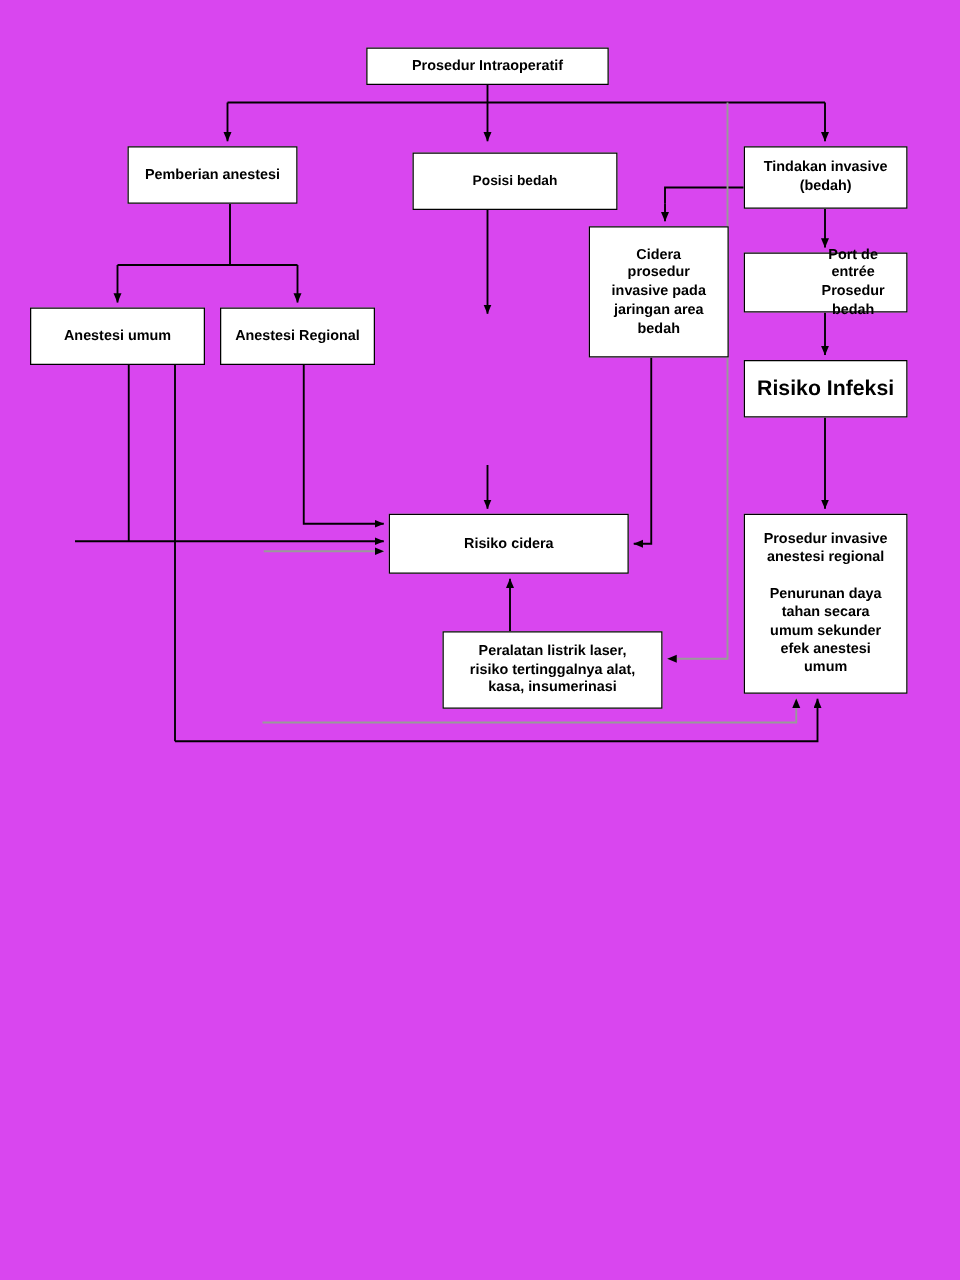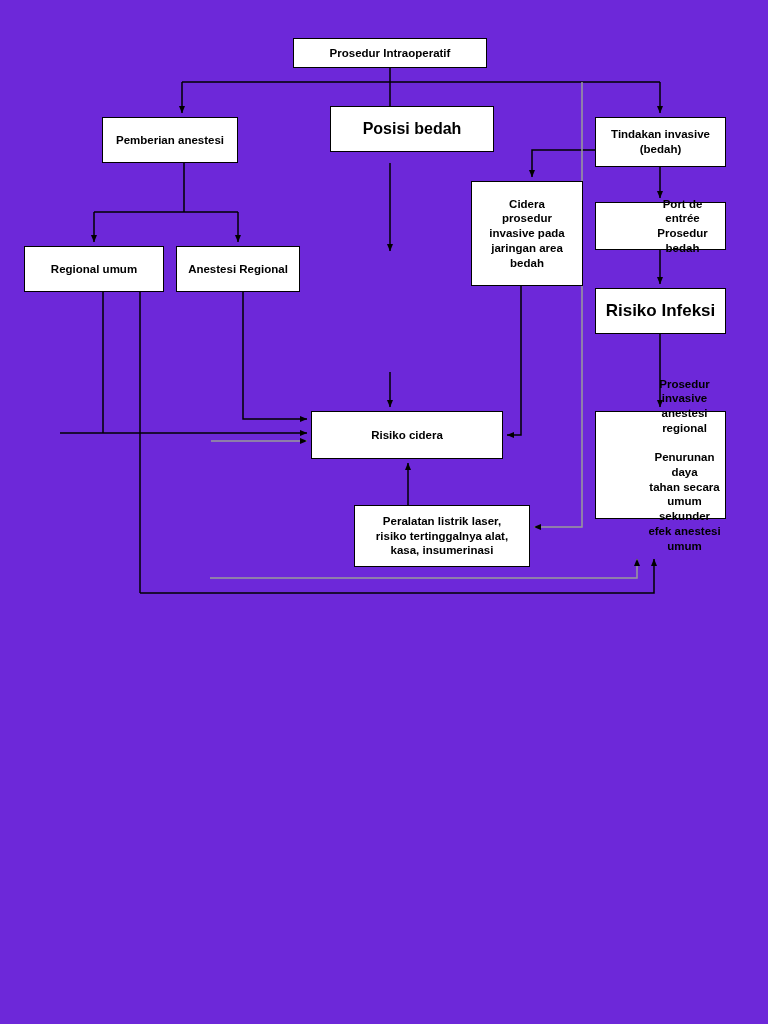--- a/index.html
+++ b/index.html
@@ -7,21 +7,21 @@
     padding: 0;
     background: #ffffff;
   }
   body {
     font-family: "Liberation Sans", sans-serif;
   }
   #canvas {
     position: relative;
     width: 768px;
     height: 1024px;
-    background: #6d28d9;
+    background: #d946ef;
     overflow: hidden;
   }
   #wires {
     position: absolute;
     left: 0;
     top: 0;
     width: 768px;
     height: 1024px;
     pointer-events: none;
   }
@@ -40,25 +40,25 @@
     z-index: 5;
   }
   .node .label {
     display: block;
     width: 100%;
     padding: 0 4px;
     white-space: pre-line;
   }
   .n-title      { left: 293px; top: 38px;  width: 194px; height: 30px; font-size: 11.5px; }
   .n-pemberian  { left: 102px; top: 117px; width: 136px; height: 46px; font-size: 11.5px; }
-  .n-posisi     { left: 330px; top: 106px; width: 164px; height: 46px; font-size: 16px; }
+  .n-posisi     { left: 330px; top: 122px; width: 164px; height: 46px; font-size: 11px; }
   .n-tindakan   { left: 595px; top: 117px; width: 131px; height: 50px; font-size: 11.5px; }
   .n-port       { left: 595px; top: 202px; width: 131px; height: 48px; font-size: 11.5px; padding-left: 44px; }
   .n-infeksi    { left: 595px; top: 288px; width: 131px; height: 46px; font-size: 17px; }
-  .n-prosedinv  { left: 595px; top: 411px; width: 131px; height: 108px; font-size: 11.5px; padding-left: 48px; }
+  .n-prosedinv  { left: 595px; top: 411px; width: 131px; height: 144px; font-size: 11.5px; }
   .n-anumum     { left: 24px;  top: 246px; width: 140px; height: 46px; font-size: 11.5px; }
   .n-anregional { left: 176px; top: 246px; width: 124px; height: 46px; font-size: 11.5px; }
   .n-cideratkn  { left: 330px; top: 255px; width: 133px; height: 117px; font-size: 11.5px; }
   .n-cideraproc { left: 471px; top: 181px; width: 112px; height: 105px; font-size: 11.5px; }
   .n-risikocid  { left: 311px; top: 411px; width: 192px; height: 48px; font-size: 11.5px; }
   .n-peralatan  { left: 354px; top: 505px; width: 176px; height: 62px; font-size: 11.5px; }
 </style>
 </head>
 <body>
 
@@ -152,21 +152,21 @@
 anestesi regional
 
 Penurunan daya
 tahan secara
 umum sekunder
 efek anestesi
 umum</span>
   </div>
 
   <div class="node n-anumum">
-    <span class="label">Regional umum</span>
+    <span class="label">Anestesi umum</span>
   </div>
 
   <div class="node n-anregional">
     <span class="label">Anestesi Regional</span>
   </div>
 
 
   <div class="node n-cideraproc">
     <span class="label">Cidera
 prosedur

